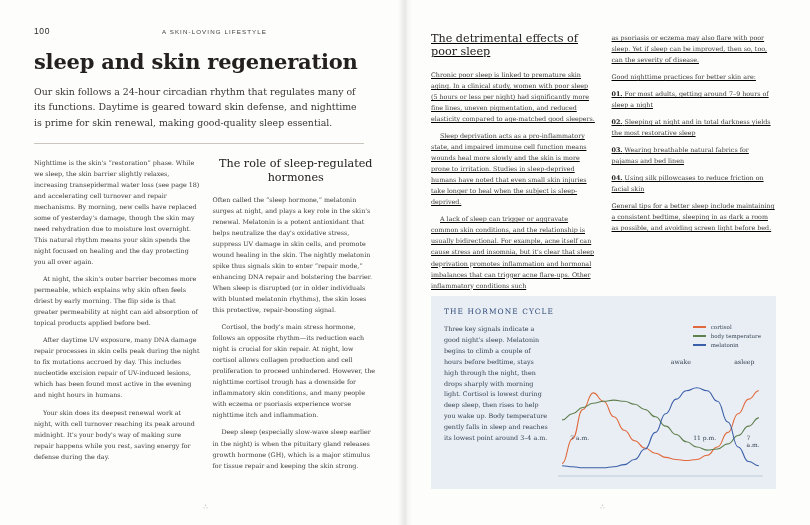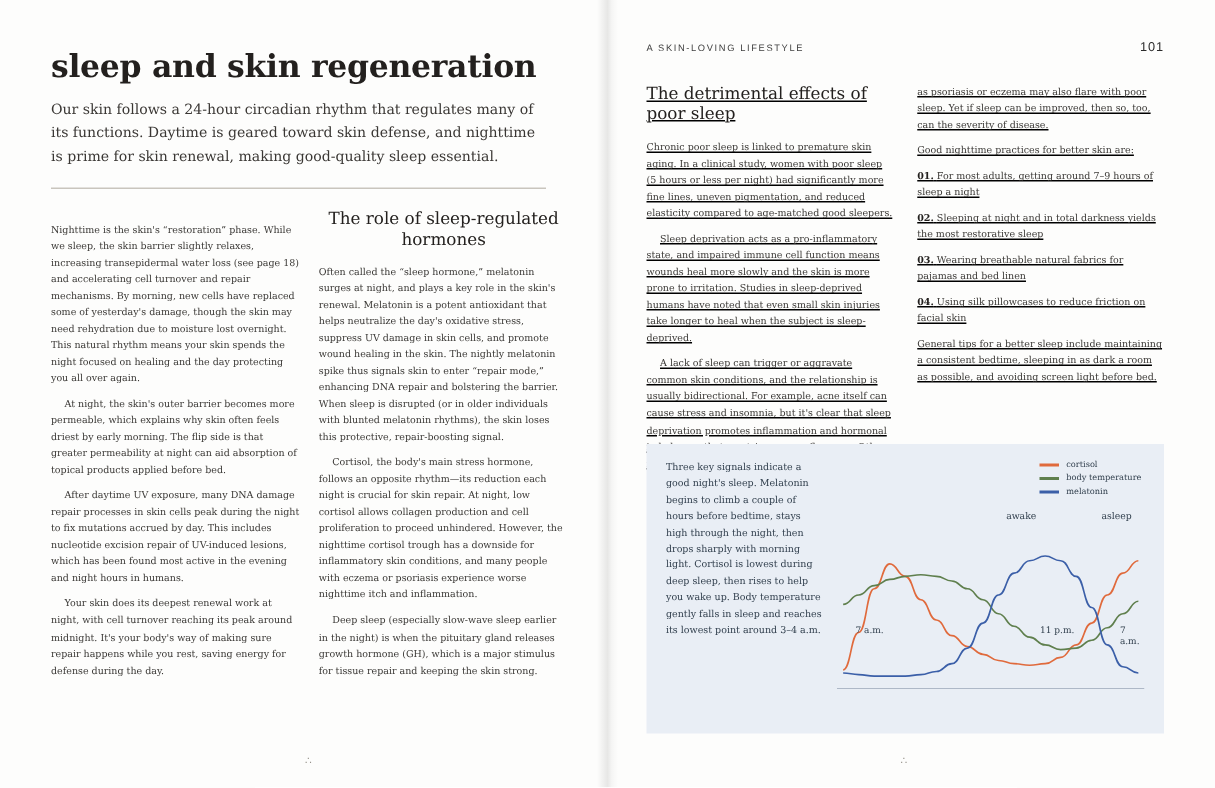--- a/index.html
+++ b/index.html
@@ -70,21 +70,20 @@
     color: #3a3734;
     margin: 0 0 13px 0;
     padding-bottom: 13px;
     border-bottom: 0.7px solid #c9c5bd;
     max-width: 330px;
   }
 
   .cols2 {
     display: flex;
     gap: 12px;
-    align-items: flex-end;
   }
   .col { width: 50%; }
 
   p.body {
     font-family: "DejaVu Serif", serif;
     font-size: 6.35px;
     line-height: 1.74;
     color: #3b3936;
     margin: 0 0 6px 0;
     text-align: left;
@@ -208,20 +207,24 @@
   .right-col-wrap { display: flex; gap: 16px; }
   .right-col { width: 50%; text-decoration: underline; }
 </style>
 </head>
 <body>
 
 <div class="spread">
 
   <div class="page left">
 
+    <div class="runhead left-head">
+      <span class="folio">100</span>
+      <span class="title">A skin-loving lifestyle</span>
+    </div>
 
     <h1 class="chapter">sleep and skin regeneration</h1>
 
     <p class="deck">Our skin follows a 24-hour circadian rhythm that regulates many of its functions. Daytime is geared toward skin defense, and nighttime is prime for skin renewal, making good-quality sleep essential.</p>
 
     <div class="cols2">
       <div class="col">
         <p class="body">Nighttime is the skin's “restoration” phase. While we sleep, the skin barrier slightly relaxes, increasing transepidermal water loss (see page 18) and accelerating cell turnover and repair mechanisms. By morning, new cells have replaced some of yesterday's damage, though the skin may need rehydration due to moisture lost overnight. This natural rhythm means your skin spends the night focused on healing and the day protecting you all over again.</p>
         <p class="body indent">At night, the skin's outer barrier becomes more permeable, which explains why skin often feels driest by early morning. The flip side is that greater permeability at night can aid absorption of topical products applied before bed.</p>
         <p class="body indent">After daytime UV exposure, many DNA damage repair processes in skin cells peak during the night to fix mutations accrued by day. This includes nucleotide excision repair of UV-induced lesions, which has been found most active in the evening and night hours in humans.</p>
@@ -233,24 +236,20 @@
         <p class="body indent">Cortisol, the body's main stress hormone, follows an opposite rhythm—its reduction each night is crucial for skin repair. At night, low cortisol allows collagen production and cell proliferation to proceed unhindered. However, the nighttime cortisol trough has a downside for inflammatory skin conditions, and many people with eczema or psoriasis experience worse nighttime itch and inflammation.</p>
         <p class="body indent">Deep sleep (especially slow-wave sleep earlier in the night) is when the pituitary gland releases growth hormone (GH), which is a major stimulus for tissue repair and keeping the skin strong.</p>
       </div>
     </div>
 
     <div class="ornament">∴</div>
   </div>
 
   <div class="page right">
 
-    <div class="runhead right-head">
-      <span class="title">A skin-loving lifestyle</span>
-      <span class="folio">101</span>
-    </div>
 
     <div class="right-col-wrap">
       <div class="right-col">
         <h2 class="right-top">The detrimental effects of poor sleep</h2>
         <p class="body">Chronic poor sleep is linked to premature skin aging. In a clinical study, women with poor sleep (5 hours or less per night) had significantly more fine lines, uneven pigmentation, and reduced elasticity compared to age-matched good sleepers.</p>
         <p class="body indent">Sleep deprivation acts as a pro-inflammatory state, and impaired immune cell function means wounds heal more slowly and the skin is more prone to irritation. Studies in sleep-deprived humans have noted that even small skin injuries take longer to heal when the subject is sleep-deprived.</p>
         <p class="body indent">A lack of sleep can trigger or aggravate common skin conditions, and the relationship is usually bidirectional. For example, acne itself can cause stress and insomnia, but it's clear that sleep deprivation promotes inflammation and hormonal imbalances that can trigger acne flare-ups. Other inflammatory conditions such</p>
       </div>
       <div class="right-col">
         <p class="body" style="margin-top:6px;">as psoriasis or eczema may also flare with poor sleep. Yet if sleep can be improved, then so, too, can the severity of disease.</p>
@@ -271,20 +270,21 @@
           <li>
             <span class="num">04.</span>
             <span>Using silk pillowcases to reduce friction on facial skin</span>
           </li>
         </ul>
         <p class="body">General tips for a better sleep include maintaining a consistent bedtime, sleeping in as dark a room as possible, and avoiding screen light before bed.</p>
       </div>
     </div>
 
     <div class="hormone-box">
+      <h3>The hormone cycle</h3>
       <div class="hormone-inner">
         <div class="hormone-text">Three key signals indicate a good night's sleep. Melatonin begins to climb a couple of hours before bedtime, stays high through the night, then drops sharply with morning light. Cortisol is lowest during deep sleep, then rises to help you wake up. Body temperature gently falls in sleep and reaches its lowest point around 3–4 a.m.</div>
         <div class="chart-area">
 
           <div class="legend">
             <div class="item">
               <span class="swatch" id="sw0" style="background: rgb(224, 106, 60);"></span>
               <span>cortisol</span>
             </div>
             <div class="item">

